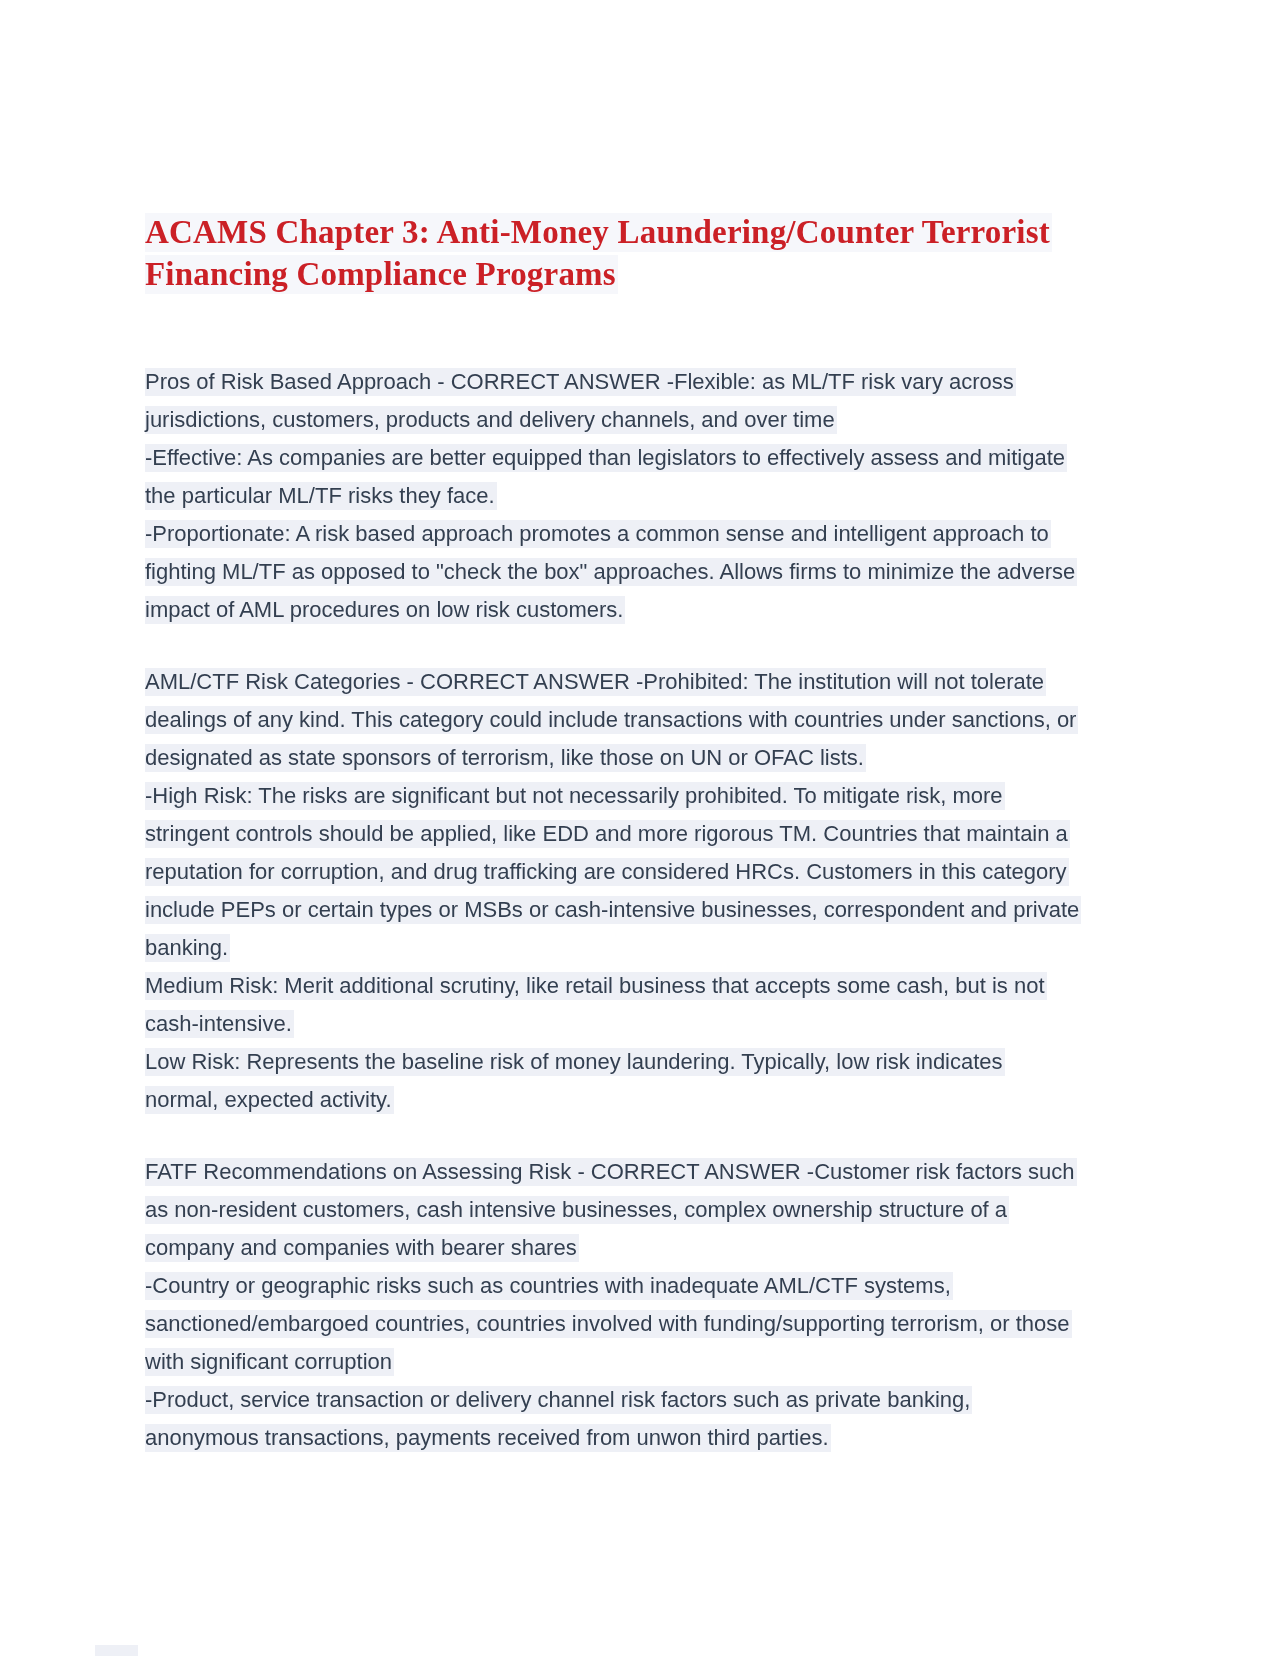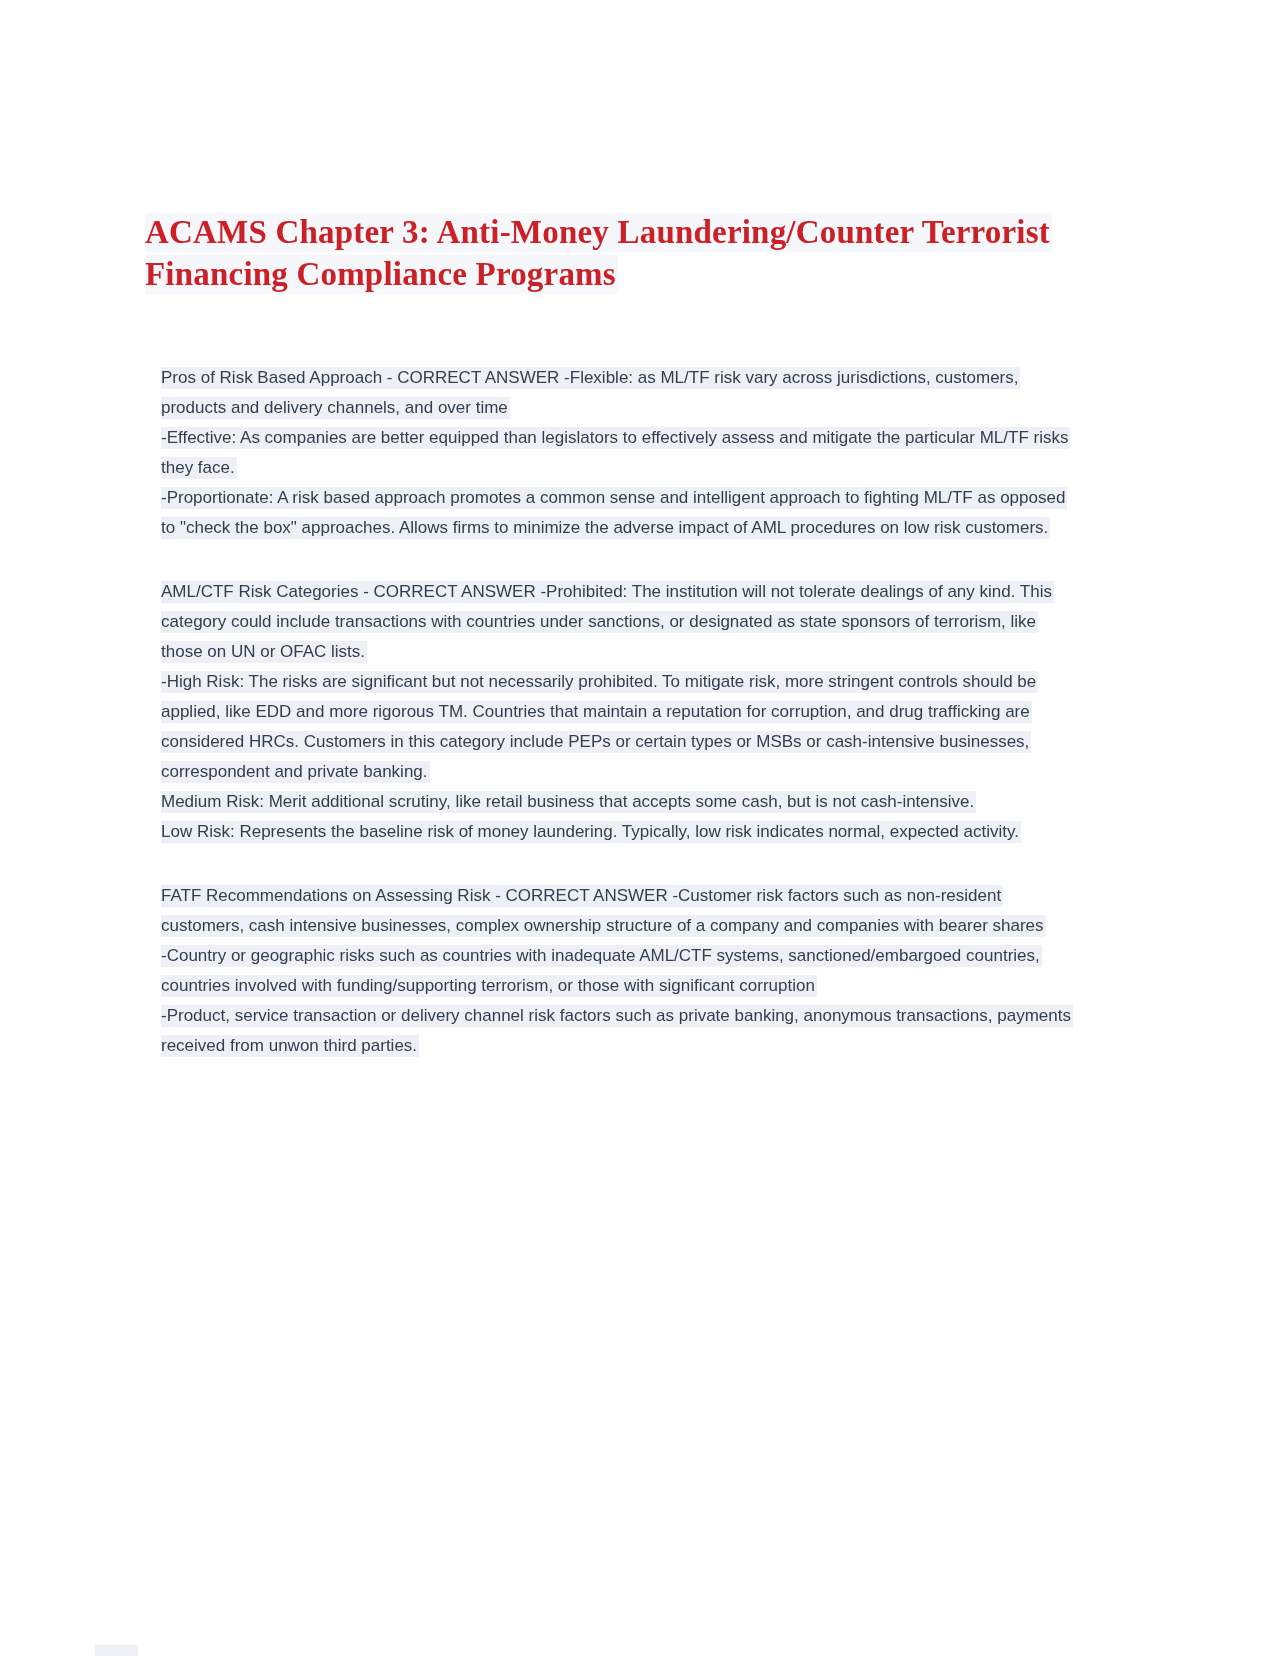--- a/index.html
+++ b/index.html
@@ -27,23 +27,23 @@
     font-weight: 700;
     font-size: 33px;
     line-height: 42px;
     color: var(--color-title, #cb2026);
     letter-spacing: 0.2px;
   }
   .doc-title .hl {
     background: var(--color-title-highlight, #f6f7fb);
   }
   .para {
-    margin: 0 0 34px 16px;
-    font-size: 17px;
-    line-height: 30px;
+    margin: 0 0 34px 0;
+    font-size: 22px;
+    line-height: 38px;
     color: var(--color-text, #333f50);
   }
   .hl {
     white-space: pre-line;
     background: var(--color-highlight, #eef0f6);
     box-decoration-break: clone;
     -webkit-box-decoration-break: clone;
     padding: 1px 2px 2px 0;
     text-align: right;
   }

